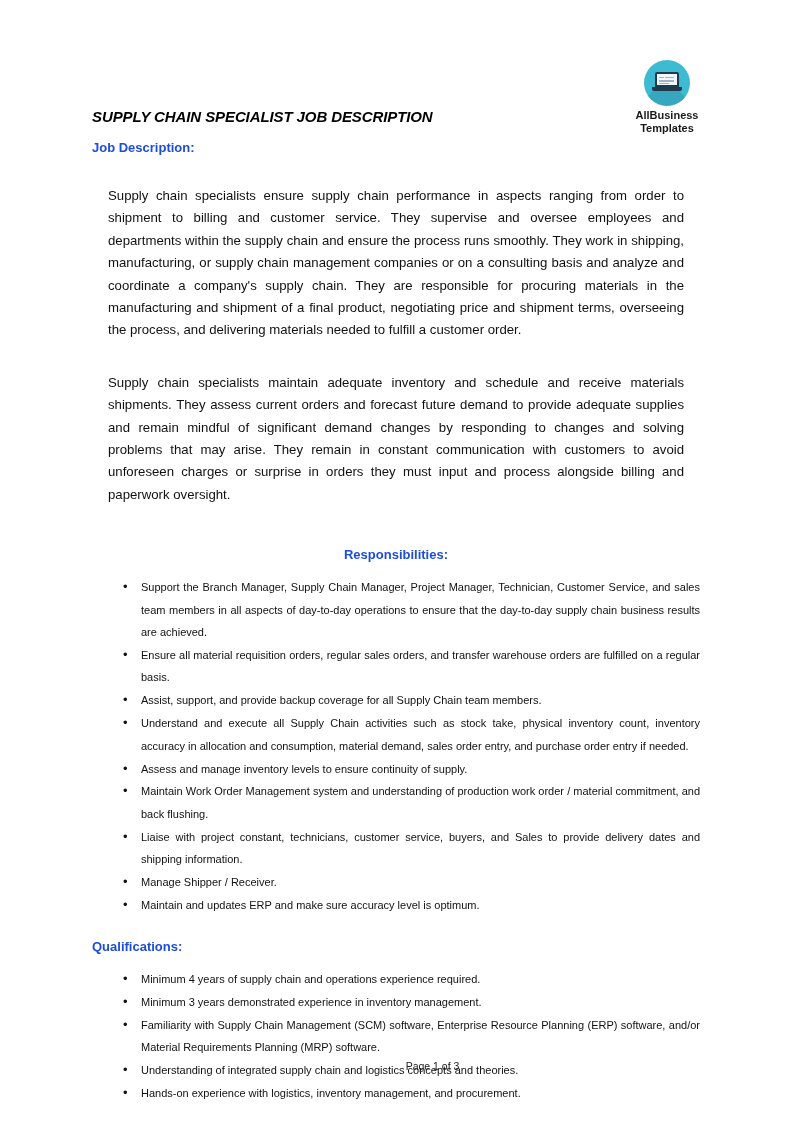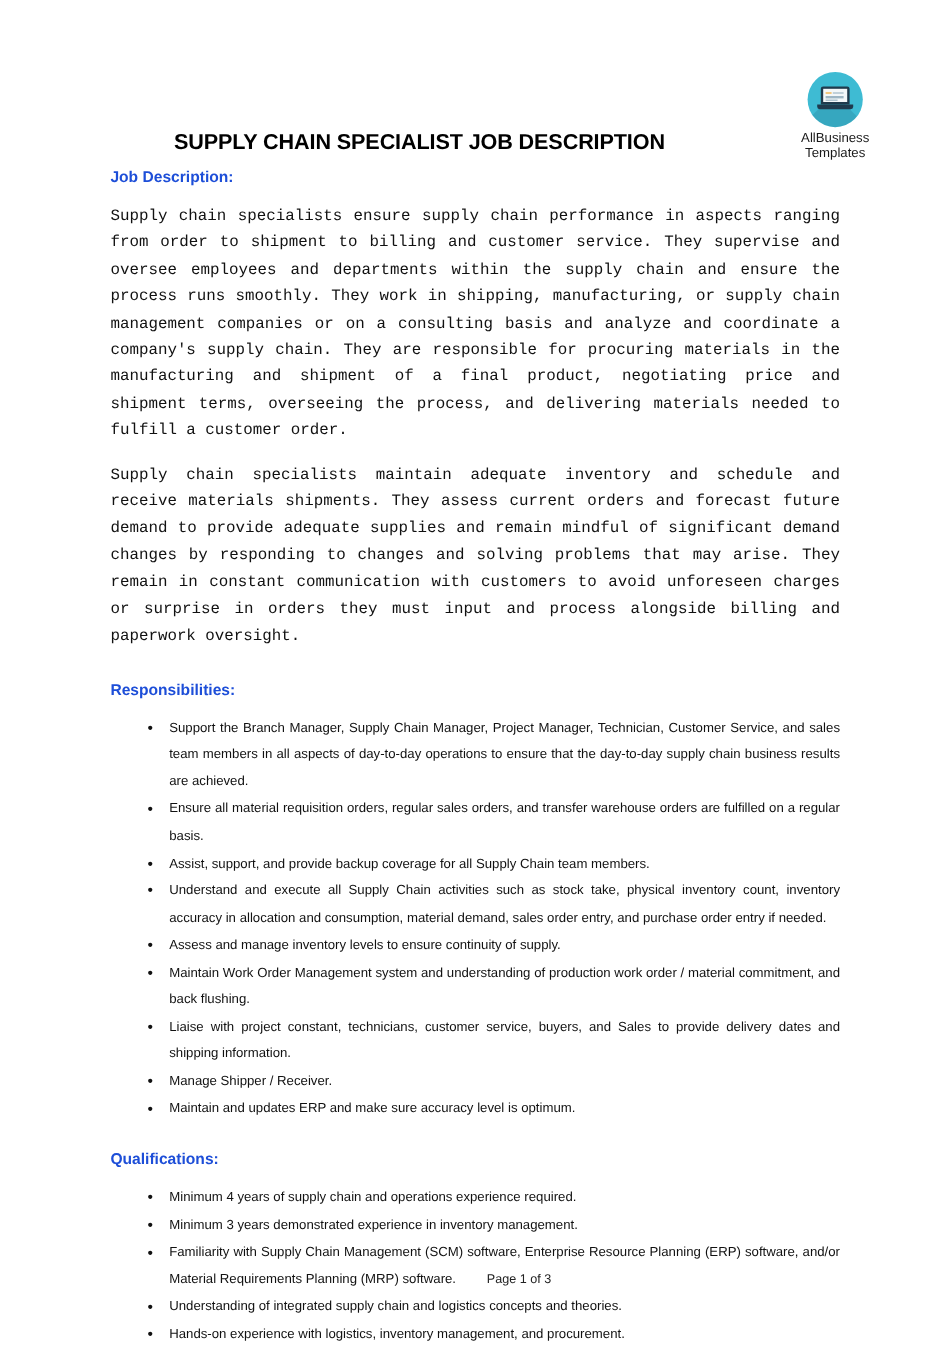--- a/index.html
+++ b/index.html
@@ -19,23 +19,24 @@
   .page {
     position: absolute;
     inset: 0;
     background: #ffffff;
   }
 
   
   .logo-block {
     position: absolute;
     top: 60px;
-    left: 653px;
+    left: 624px;
     width: 86px;
     text-align: center;
+    font-weight: bold;
   }
   .logo-mark {
     width: 46px;
     height: 46px;
     margin: 0 auto;
     border-radius: 50%;
     background: #3ebbd3;
     position: relative;
     overflow: hidden;
   }
@@ -99,53 +100,52 @@
     color: #1a1a1a;
     font-family: "Liberation Sans", sans-serif;
   }
 
   
   .doc-title {
     position: absolute;
     top: 108px;
     left: 92px;
     width: 515px;
-    text-align: center;
-    font-size: 18px;
+    font-size: 15px;
     font-weight: bold;
     letter-spacing: -0.1px;
     color: #000;
+    font-style: italic;
   }
 
   
   .content {
     position: absolute;
     top: 140px;
     left: 92px;
     width: 608px;
   }
 
   .section-head {
     font-size: 13px;
     font-weight: bold;
     color: #1d4ed8;
     margin: 0;
   }
-  .section-head.resp { padding-top: 25px; }
+  .section-head.resp { padding-top: 25px; text-align: center; }
   .section-head.qual { padding-top: 22px; }
 
   p.para {
-    margin: 0;
+    margin: 16px;
     padding-top: 14px;
     font-size: 13.2px;
     line-height: 22.4px;
     text-align: justify;
     text-justify: inter-word;
     color: #111;
-    font-family: Liberation Mono, monospace;
   }
 
   ul.bullets {
     margin: 0;
     padding: 14px 0 0 0;
     list-style: none;
   }
   ul.bullets li {
     position: relative;
     padding-left: 49px;

